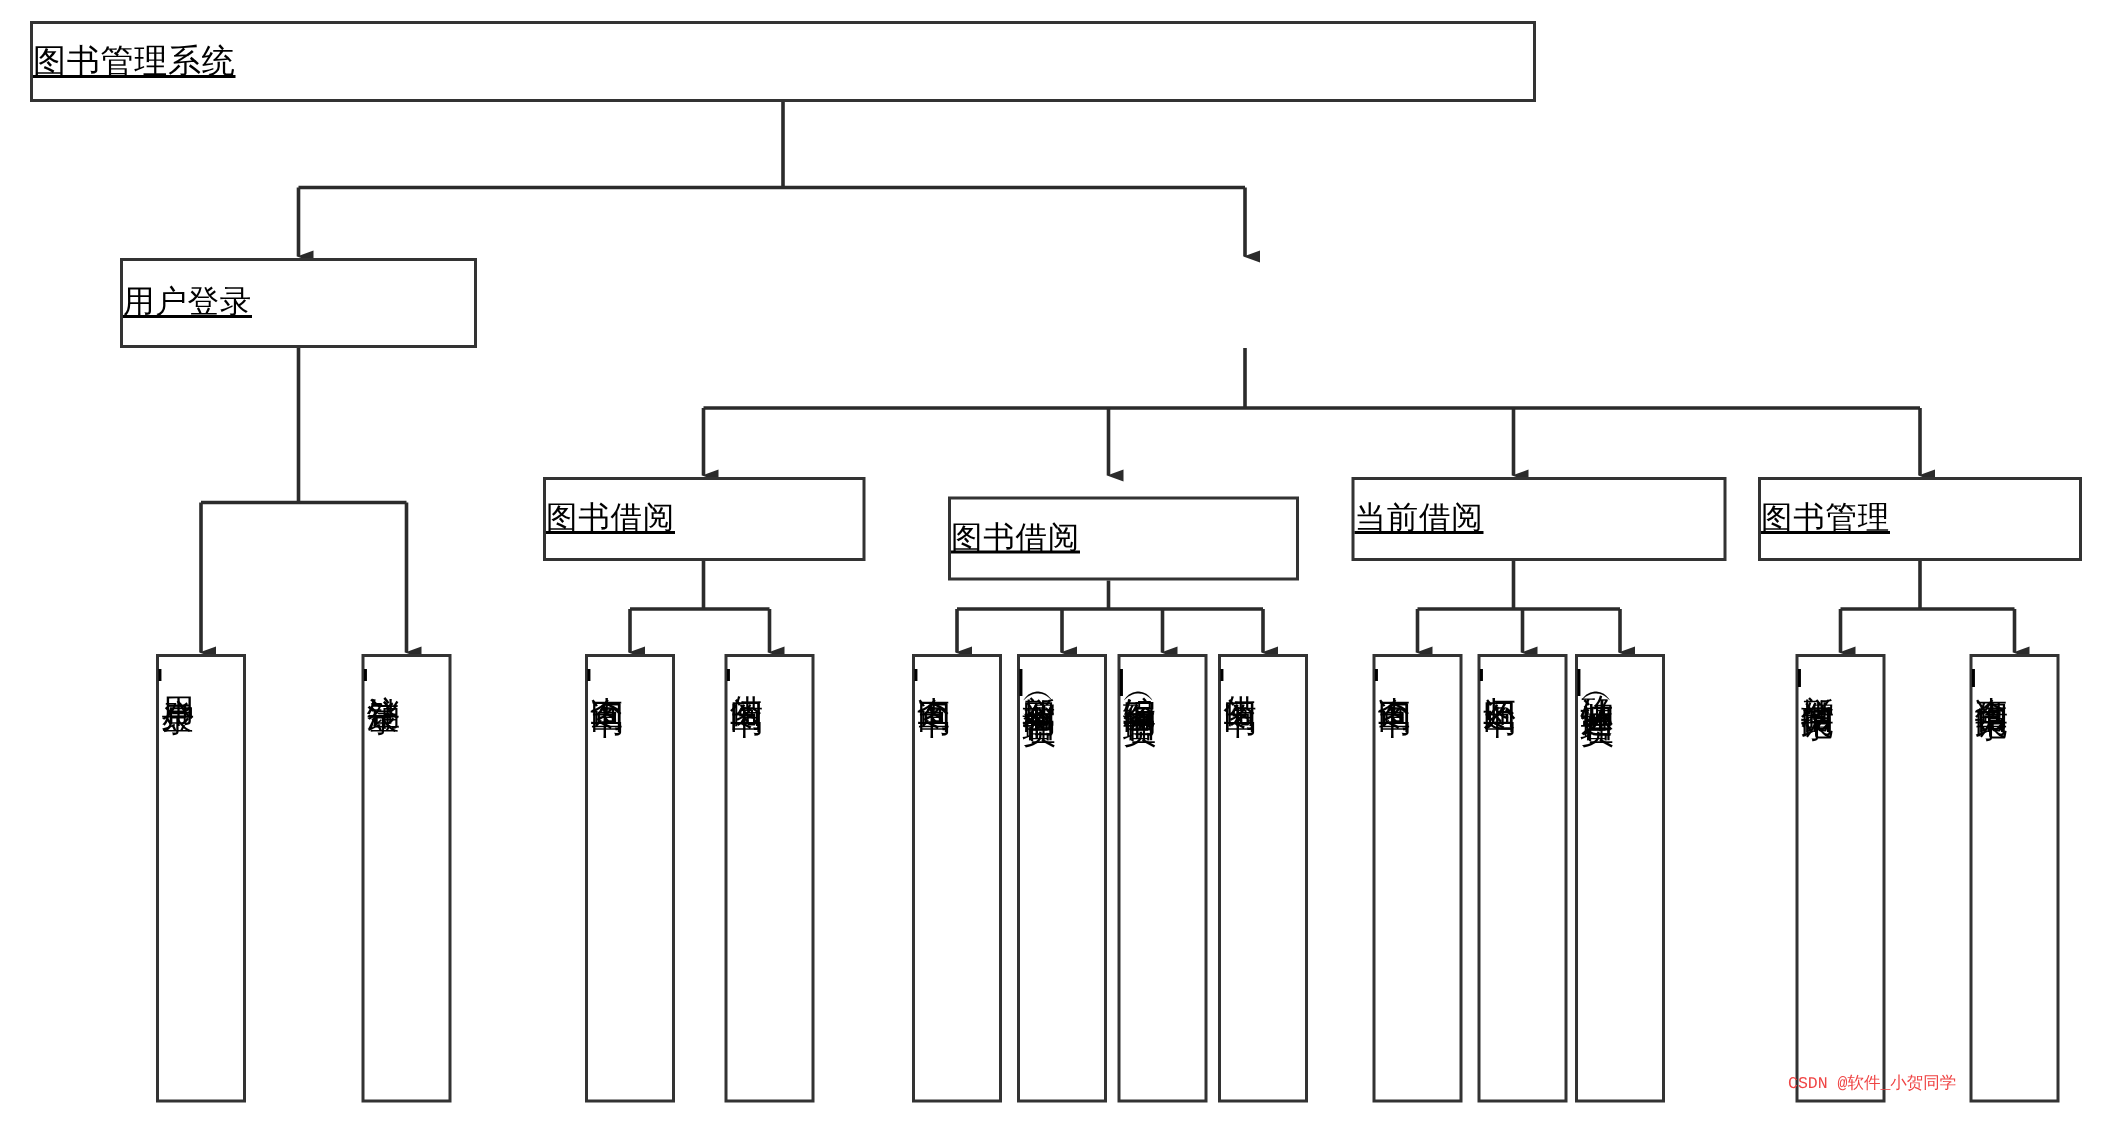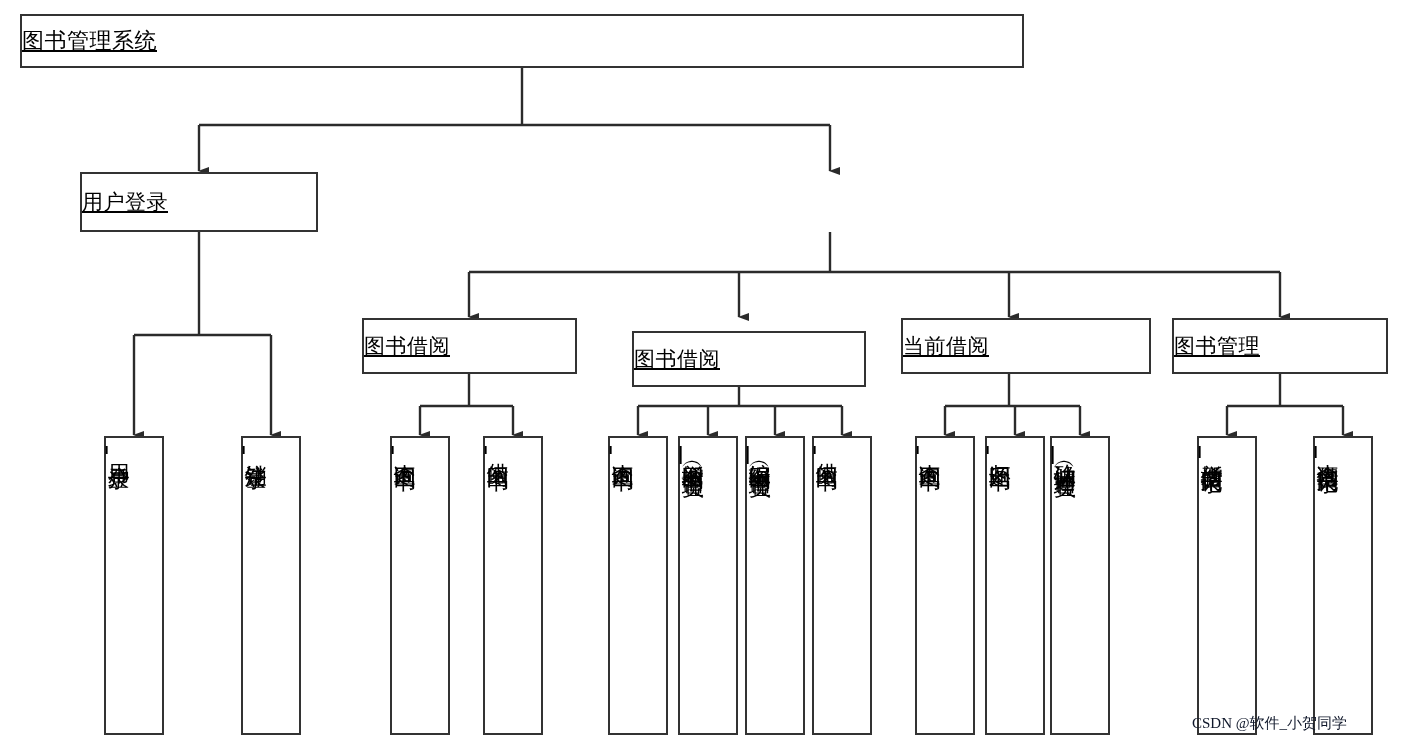--- a/index.html
+++ b/index.html
@@ -58,25 +58,25 @@
     font-size: 22px;
     line-height: 1.12;
     letter-spacing: 2px;
     white-space: nowrap;
   }
   .node.root .label { font-size: 22px; }
   .watermark {
     position: absolute;
     left: 1192px;
     top: 714px;
-    font-size: 15px;
-    color: #0f172a;
+    font-size: 11px;
+    color: #ef4444;
     white-space: nowrap;
     z-index: 5;
-    font-family: Liberation Serif, serif;
+    font-family: Liberation Mono, monospace;
   }
 </style>
 </head>
 <body>
 
 <div id="canvas">
 
   <svg id="edges" viewBox="0 0 1405 747" xmlns="http://www.w3.org/2000/svg" aria-hidden="true">
     <defs>
       <marker id="arrowhead" markerWidth="9" markerHeight="11" refX="4.5" refY="10" orient="auto" markerUnits="userSpaceOnUse">

